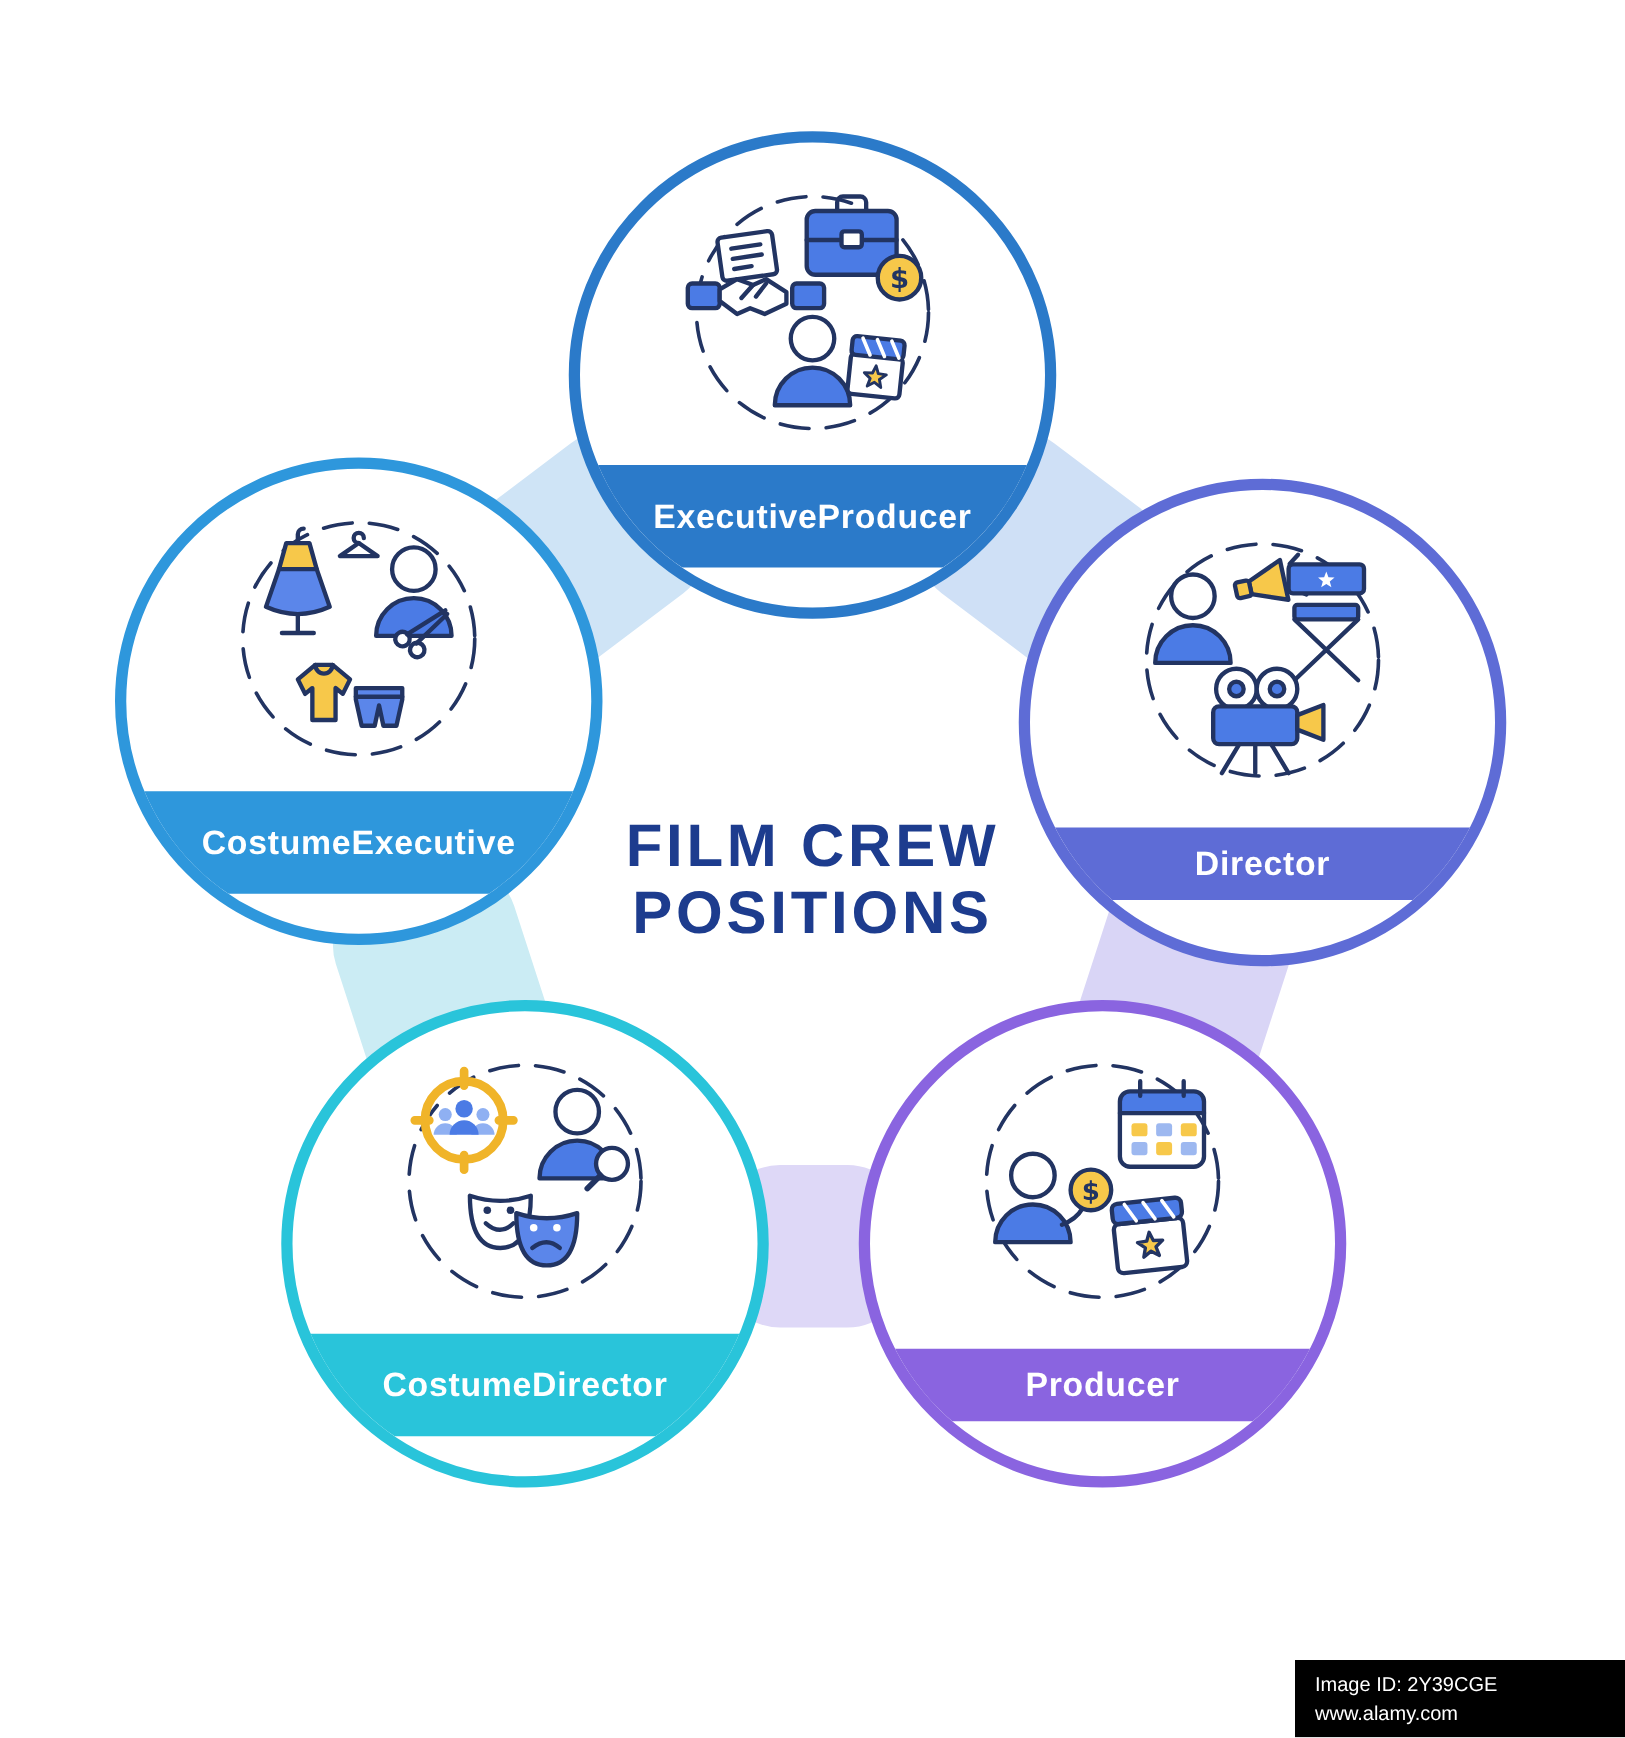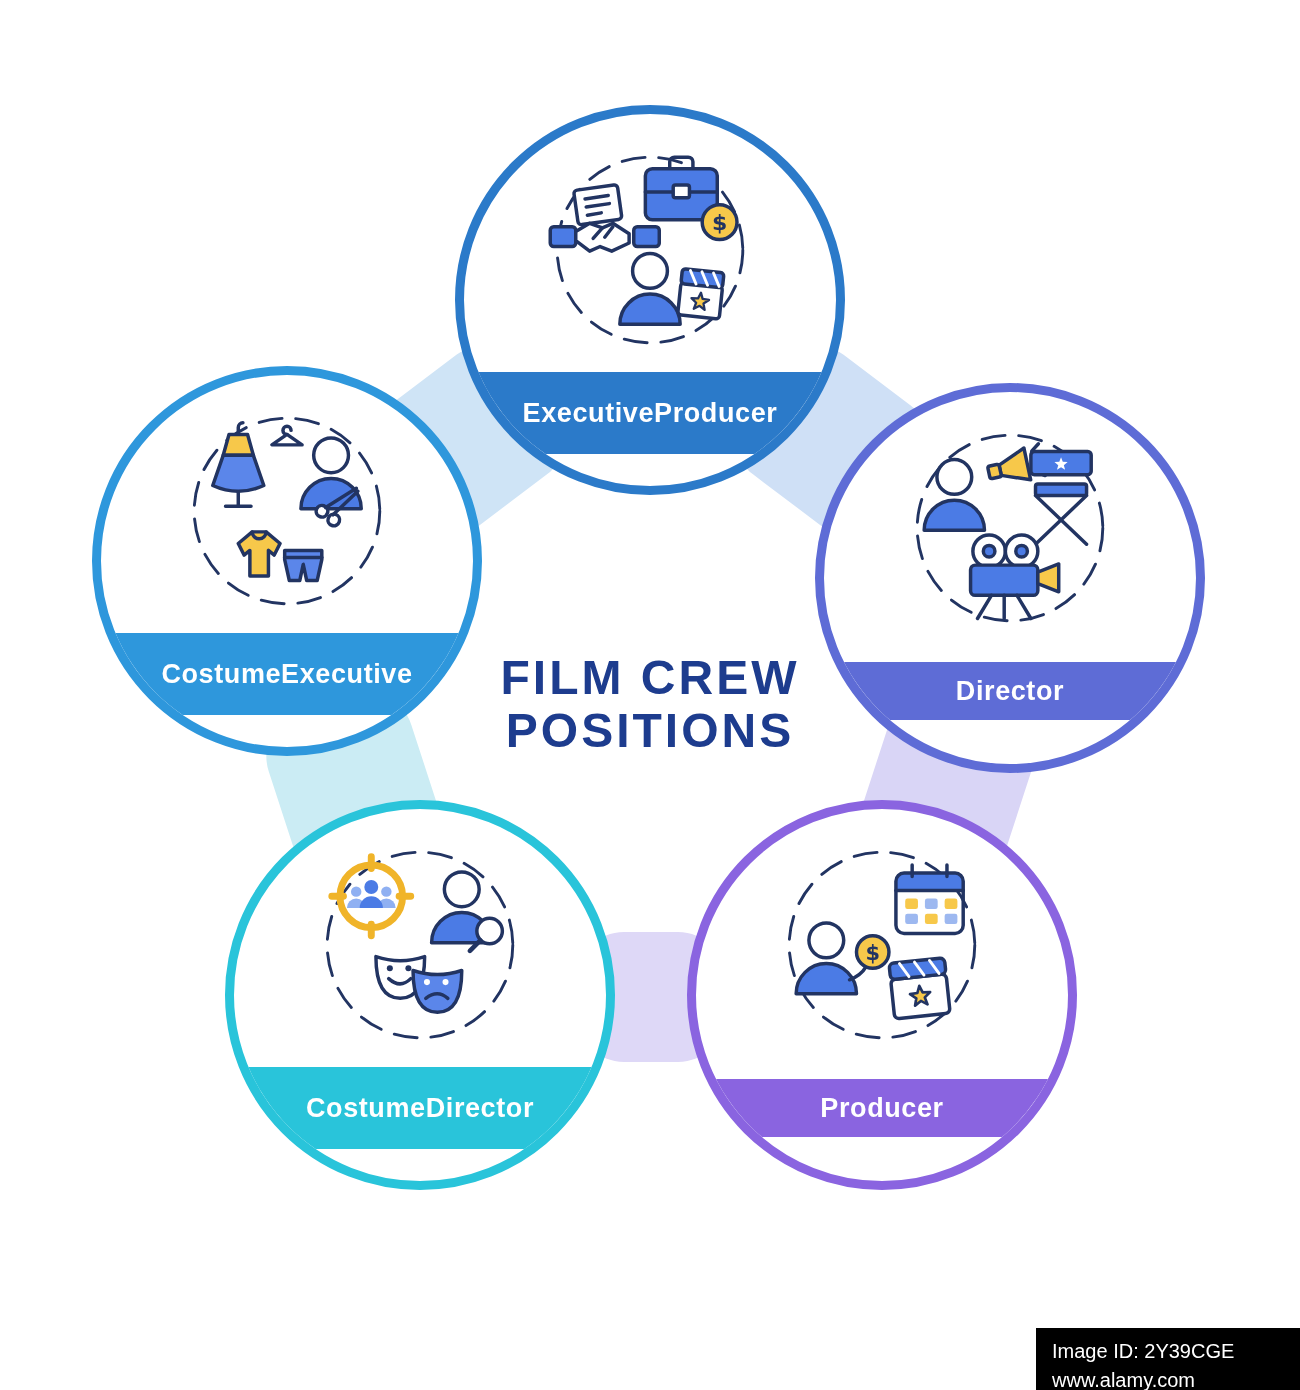--- a/index.html
+++ b/index.html
@@ -26,21 +26,21 @@
   .band1{top:270px;height:58px;font-size:27px;}
   
   .title{
     position:absolute;left:0;right:0;top:652px;z-index:3;text-align:center;
     color:#1d3c8e;font-weight:700;font-size:48px;letter-spacing:3px;line-height:1.1;
   }
   
   .watermark{
     position:absolute;right:0;bottom:0;z-index:10;background:#000;
     color:#fff;width:264px;height:62px;box-sizing:border-box;
-    padding:9px 0 0 16px;font-size:20px;line-height:1.45;
+    padding:9px 0 0 16px;font-size:16px;line-height:1.45;
   }
 </style>
 </head>
 <body>
 
 <div class="stage">
 
   <div class="conn" style="left: 378px; top: 365px; width: 180px; height: 150px; transform: rotate(-37deg); --c: #CFE4F6;"></div>
   <div class="conn" style="left: 742px; top: 365px; width: 180px; height: 150px; transform: rotate(37deg); --c: #CFE0F6;"></div>
   <div class="conn" style="left: 263px; top: 713px; width: 180px; height: 150px; transform: rotate(72deg); --c: #CBECF4;"></div>

